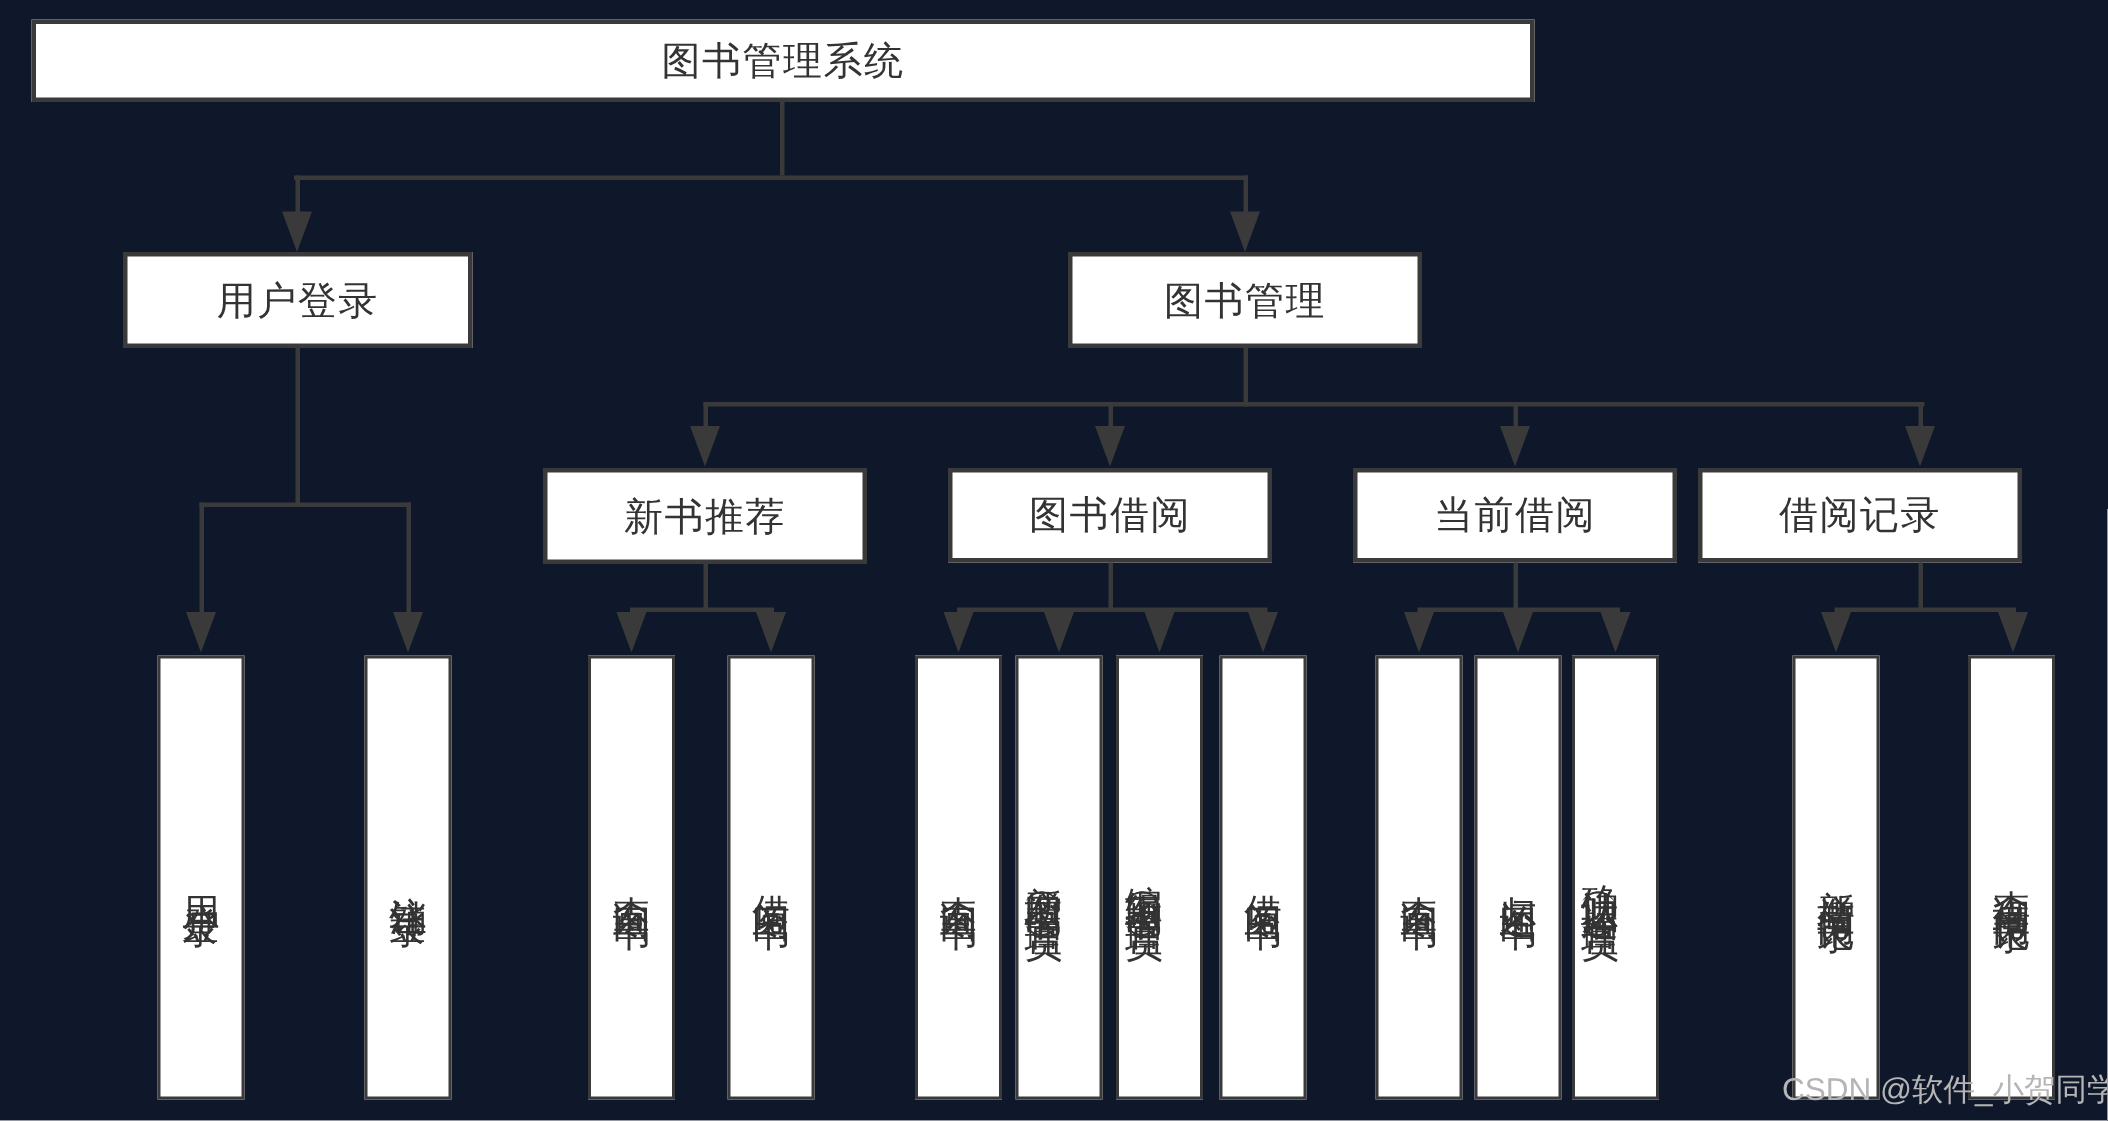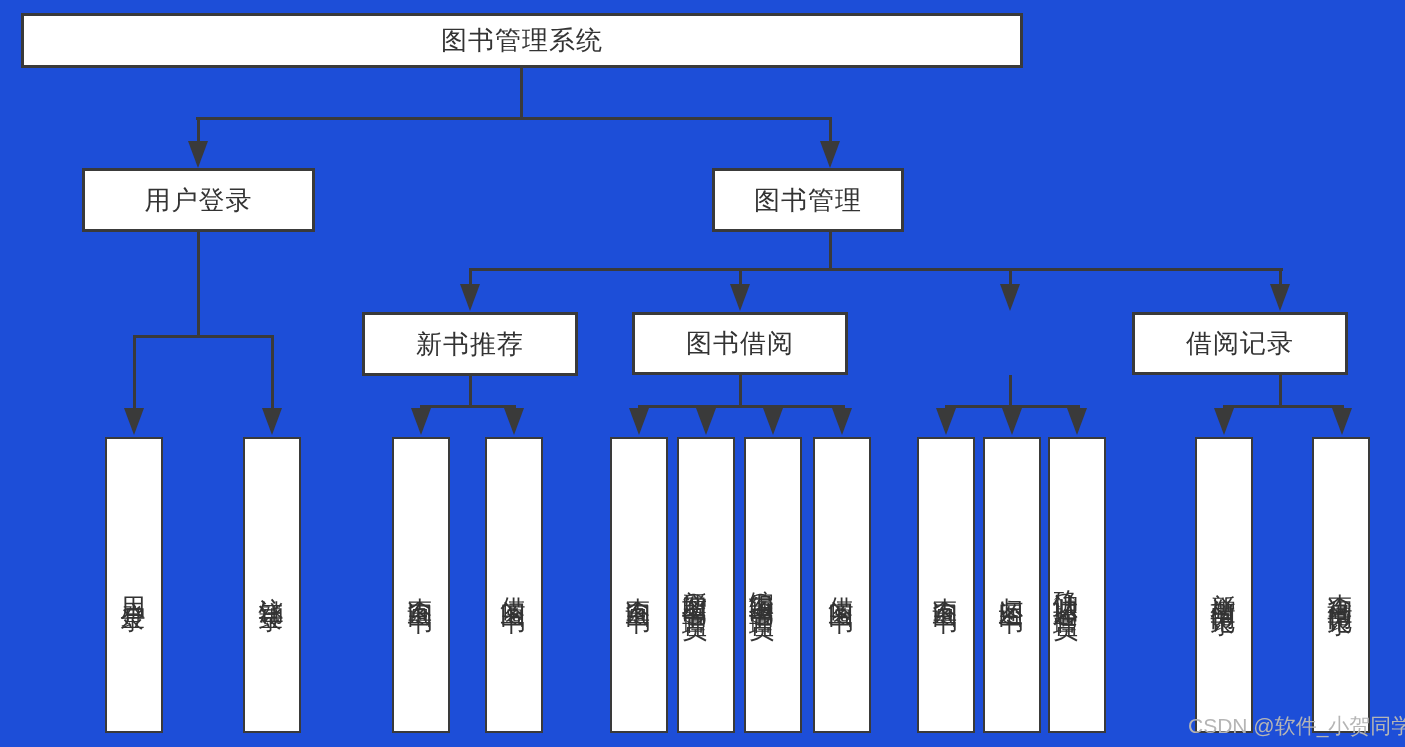--- a/index.html
+++ b/index.html
@@ -1,20 +1,20 @@
 <!DOCTYPE html>
 <html><head>
 <meta charset="utf-8">
 <style>
   html,body { margin:0; padding:0; background:#fff; }
   #stage {
     position: relative;
     width: 1405px;
     height: 747px;
-    background: #1d4ed8;
+    background: #0f172a;
     font-family: "Liberation Sans", sans-serif;
     overflow: hidden;
   }
   
   .hnode {
     position: absolute;
     box-sizing: border-box;
     border: 3px solid #3a3a3a;
     background: #ffffff;
     display: flex;
@@ -79,21 +79,21 @@
   <div class="vline" style="left:520px; top:68px; height:49px;"></div>
   <div class="hline" style="left:196px; top:117px; width:636px;"></div>
   <div class="vline" style="left:197px; top:117px; height:26px;"></div>
   <div class="arrow" style="left:188px; top:141px;"></div>
   <div class="vline" style="left:829px; top:117px; height:26px;"></div>
   <div class="arrow" style="left:820px; top:141px;"></div>
 
   <div class="hnode" style="left:82px; top:168px; width:233px; height:64px;">
     <span>用户登录</span>
   </div>
-  <div class="hnode" style="left:712px; top:168px; width:192px; height:64px;">
+  <div class="hnode" style="left:712px; top:168px; width:236px; height:64px;">
     <span>图书管理</span>
   </div>
 
   <div class="vline" style="left:197px; top:232px; height:106px;"></div>
   <div class="hline" style="left:133px; top:335px; width:141px;"></div>
   <div class="vline" style="left:133px; top:335px; height:75px;"></div>
   <div class="arrow" style="left:124px; top:408px;"></div>
   <div class="vline" style="left:271px; top:335px; height:75px;"></div>
   <div class="arrow" style="left:262px; top:408px;"></div>
 
@@ -106,20 +106,23 @@
   <div class="vline" style="left:1009px; top:268px; height:18px;"></div>
   <div class="arrow" style="left:1000px; top:284px;"></div>
   <div class="vline" style="left:1279px; top:268px; height:18px;"></div>
   <div class="arrow" style="left:1270px; top:284px;"></div>
 
   <div class="hnode" style="left:362px; top:312px; width:216px; height:64px;">
     <span>新书推荐</span>
   </div>
   <div class="hnode" style="left:632px; top:312px; width:216px; height:63px;">
     <span>图书借阅</span>
+  </div>
+  <div class="hnode" style="left:902px; top:312px; width:216px; height:63px;">
+    <span>当前借阅</span>
   </div>
   <div class="hnode" style="left:1132px; top:312px; width:216px; height:63px;">
     <span>借阅记录</span>
   </div>
 
   <div class="vline" style="left:469px; top:375px; height:33px;"></div>
   <div class="hline" style="left:420px; top:405px; width:96px;"></div>
   <div class="arrow" style="left:411px; top:408px;"></div>
   <div class="arrow" style="left:504px; top:408px;"></div>
 

